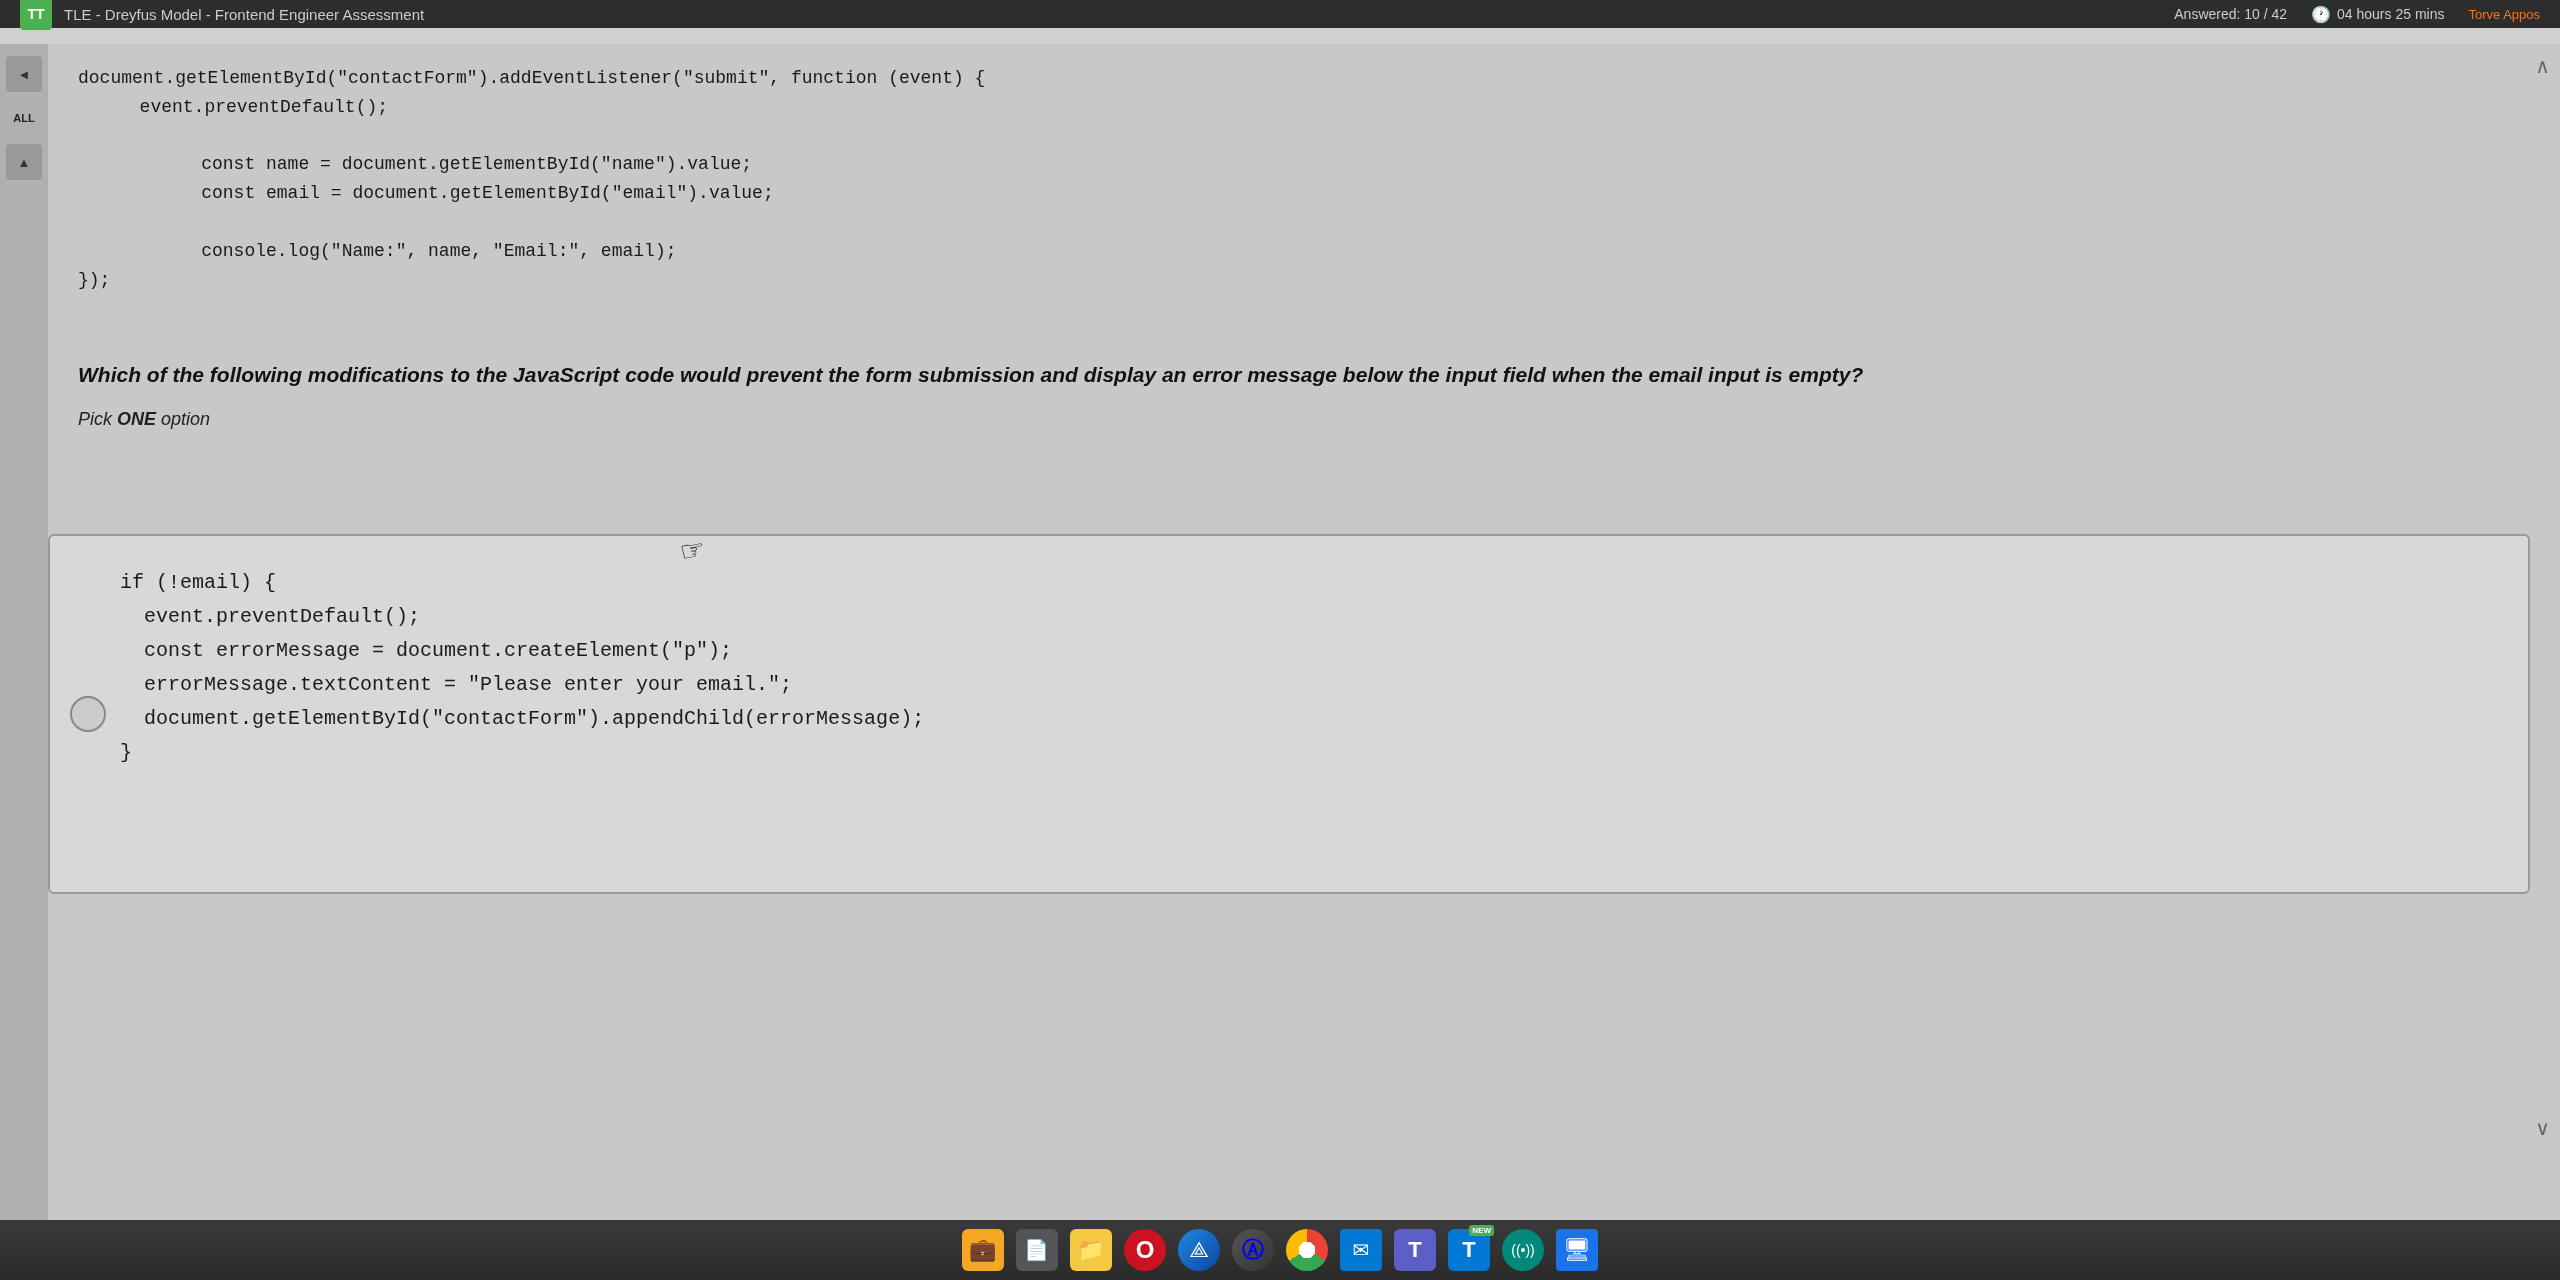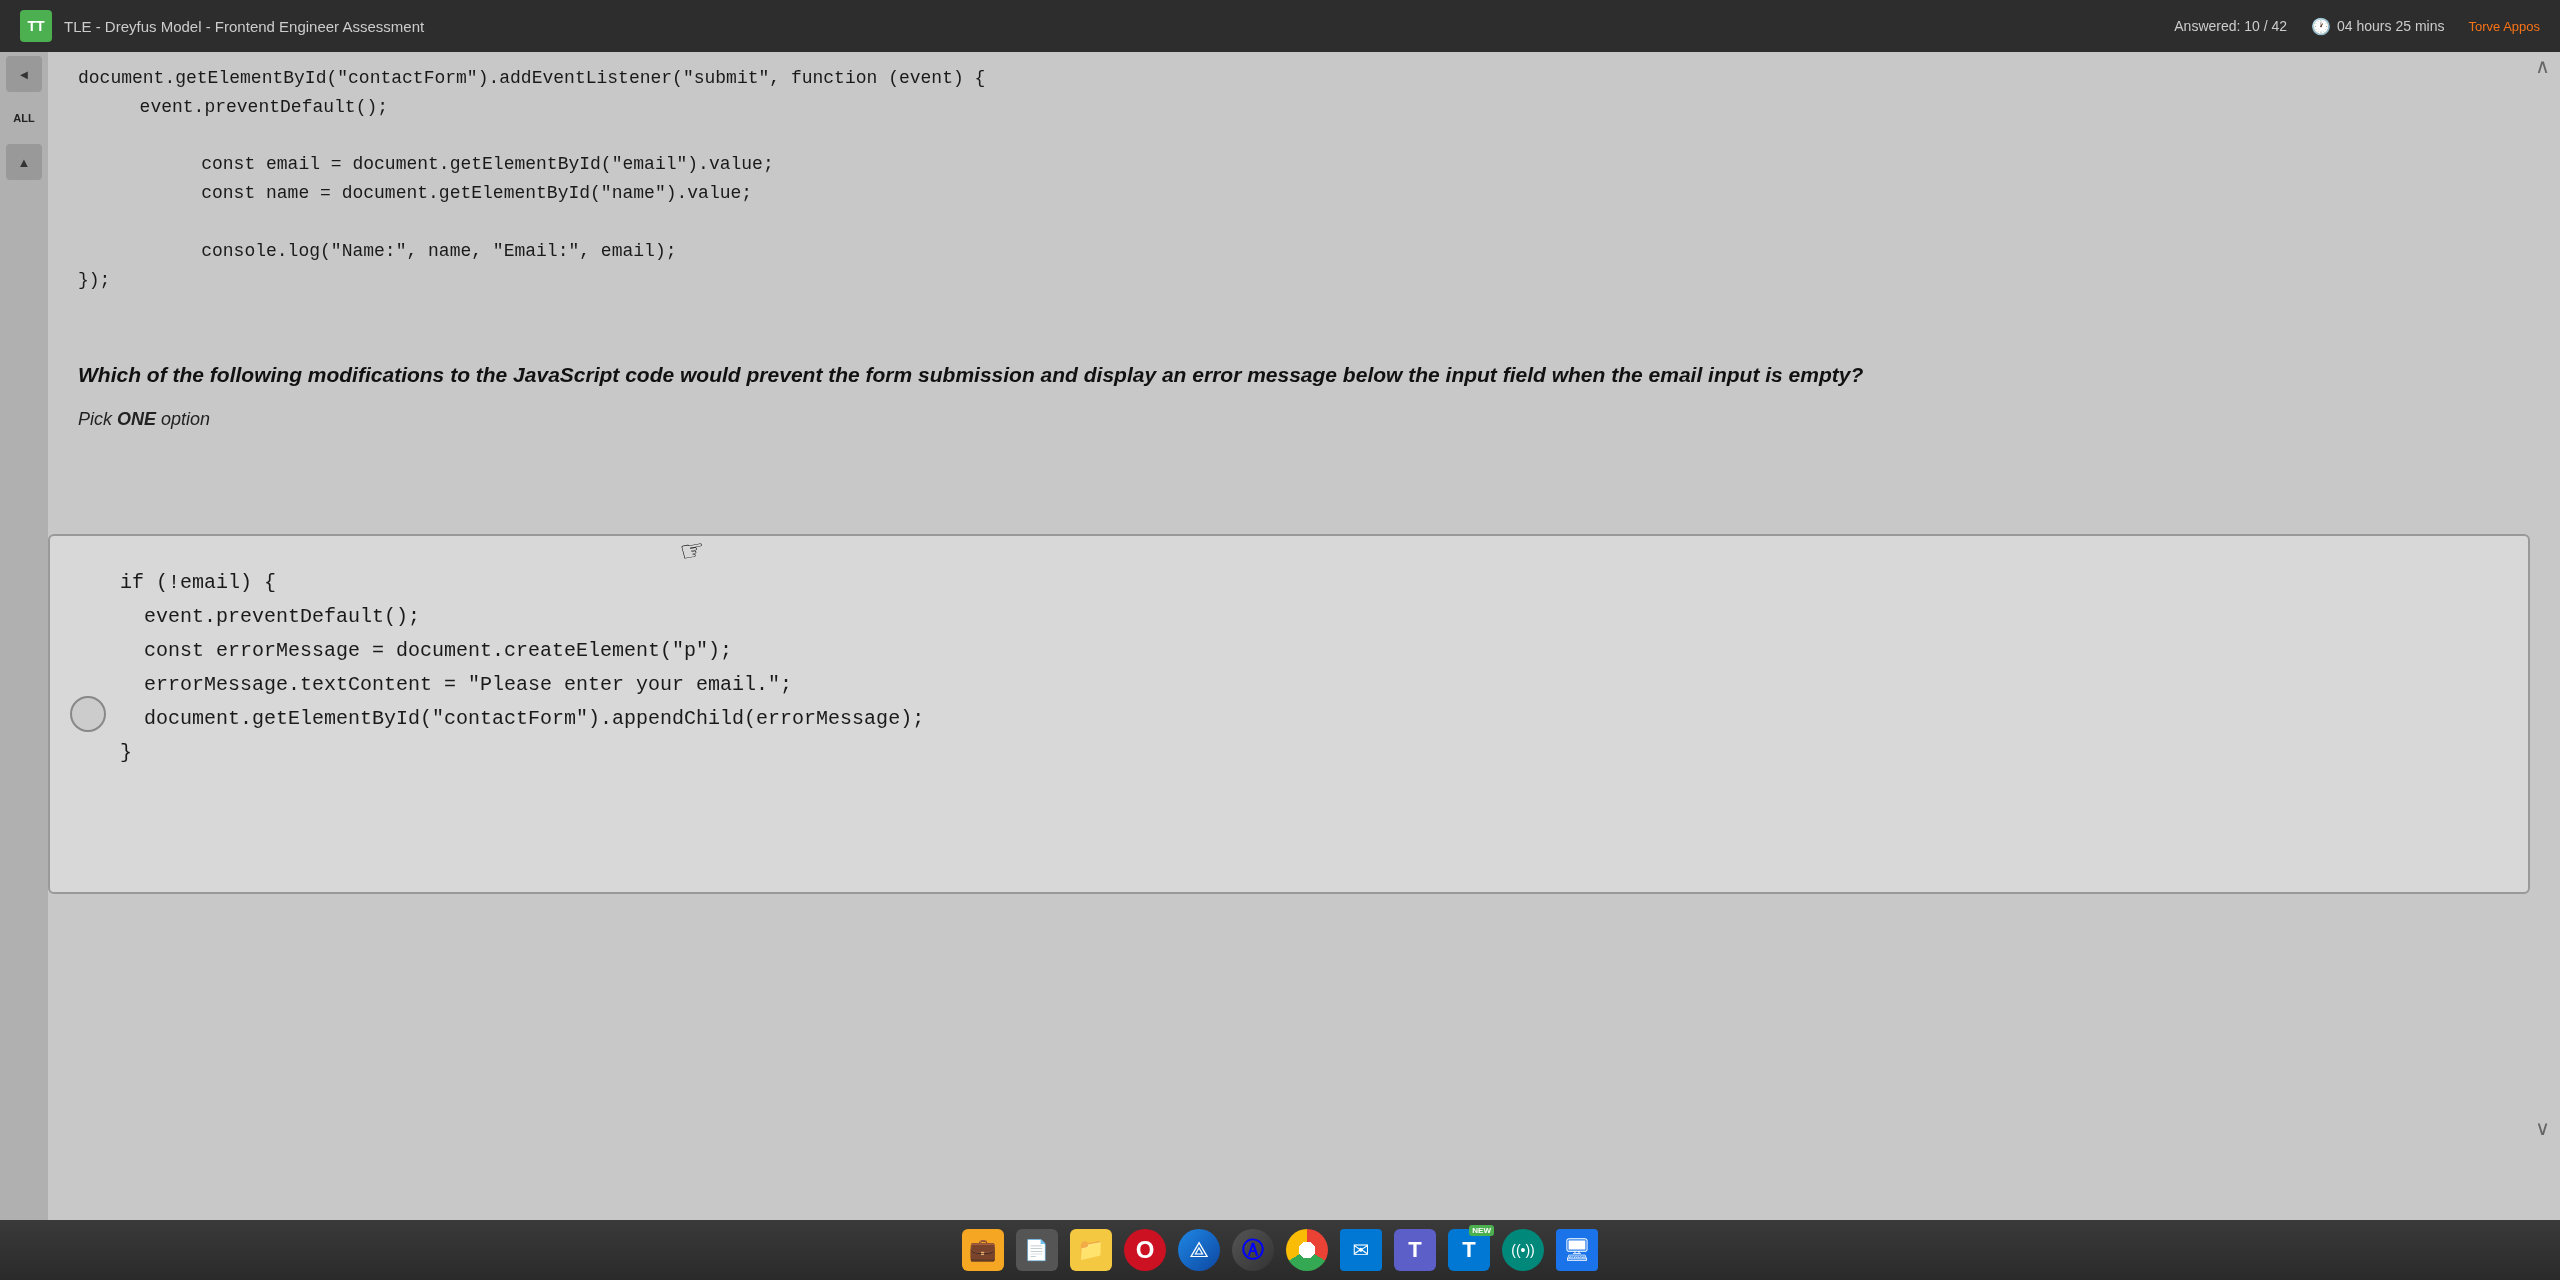--- a/index.html
+++ b/index.html
@@ -11,21 +11,21 @@
       overflow: hidden;
       position: relative;
     }
 
     
     .top-bar {
       position: absolute;
       top: 0;
       left: 0;
       right: 0;
-      height: 52px;
+      height: 28px;
       background: #2d2d2d;
       display: flex;
       align-items: center;
       justify-content: space-between;
       padding: 0 20px;
       z-index: 100;
     }
     .top-bar-left {
       display: flex;
       align-items: center;
@@ -297,22 +297,22 @@
   <div class="sidebar">
     <div class="sidebar-btn">◄</div>
     <div class="sidebar-btn sidebar-all">ALL</div>
     <div class="sidebar-btn">▲</div>
   </div>
 
   <div class="code-section">
     <div class="code-line">document.getElementById("contactForm").addEventListener("submit", function (event) {</div>
     <div class="code-line indent-1">  event.preventDefault();</div>
     <div class="code-line">&nbsp;</div>
+    <div class="code-line indent-2">    const name = document.getElementById("name").value;</div>
     <div class="code-line indent-2">    const email = document.getElementById("email").value;</div>
-    <div class="code-line indent-2">    const name = document.getElementById("name").value;</div>
     <div class="code-line">&nbsp;</div>
     <div class="code-line indent-2">    console.log("Name:", name, "Email:", email);</div>
     <div class="code-line">});</div>
   </div>
 
   <div class="question-section">
     <p class="question-text">
       Which of the following modifications to the JavaScript code would prevent the form submission and display an error message below the input field when the email input is empty?
     </p>
     <p class="pick-option-text">

